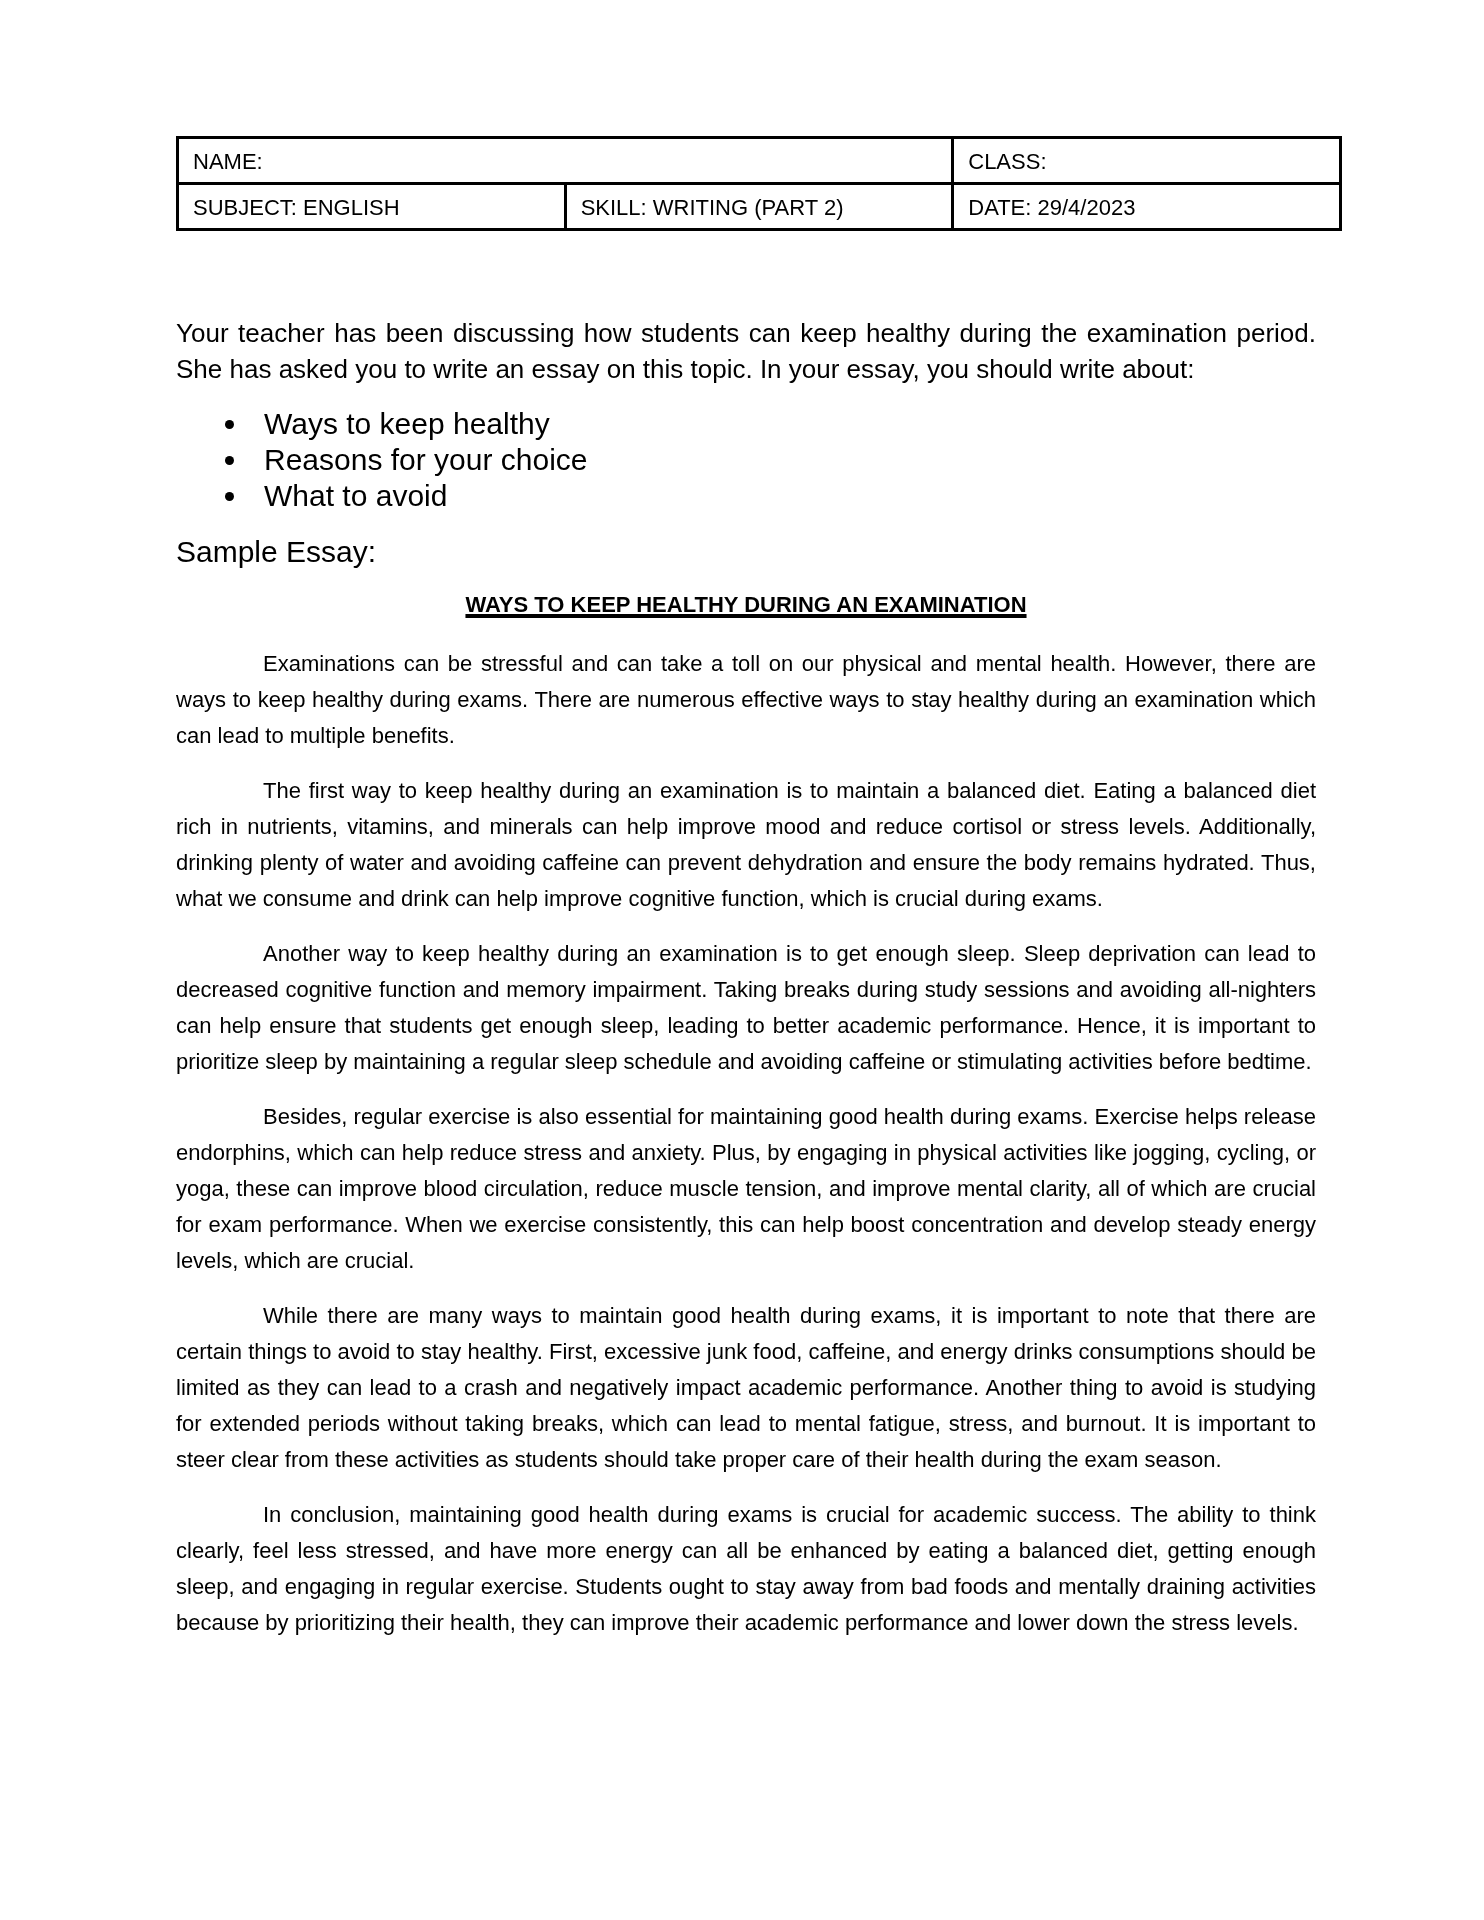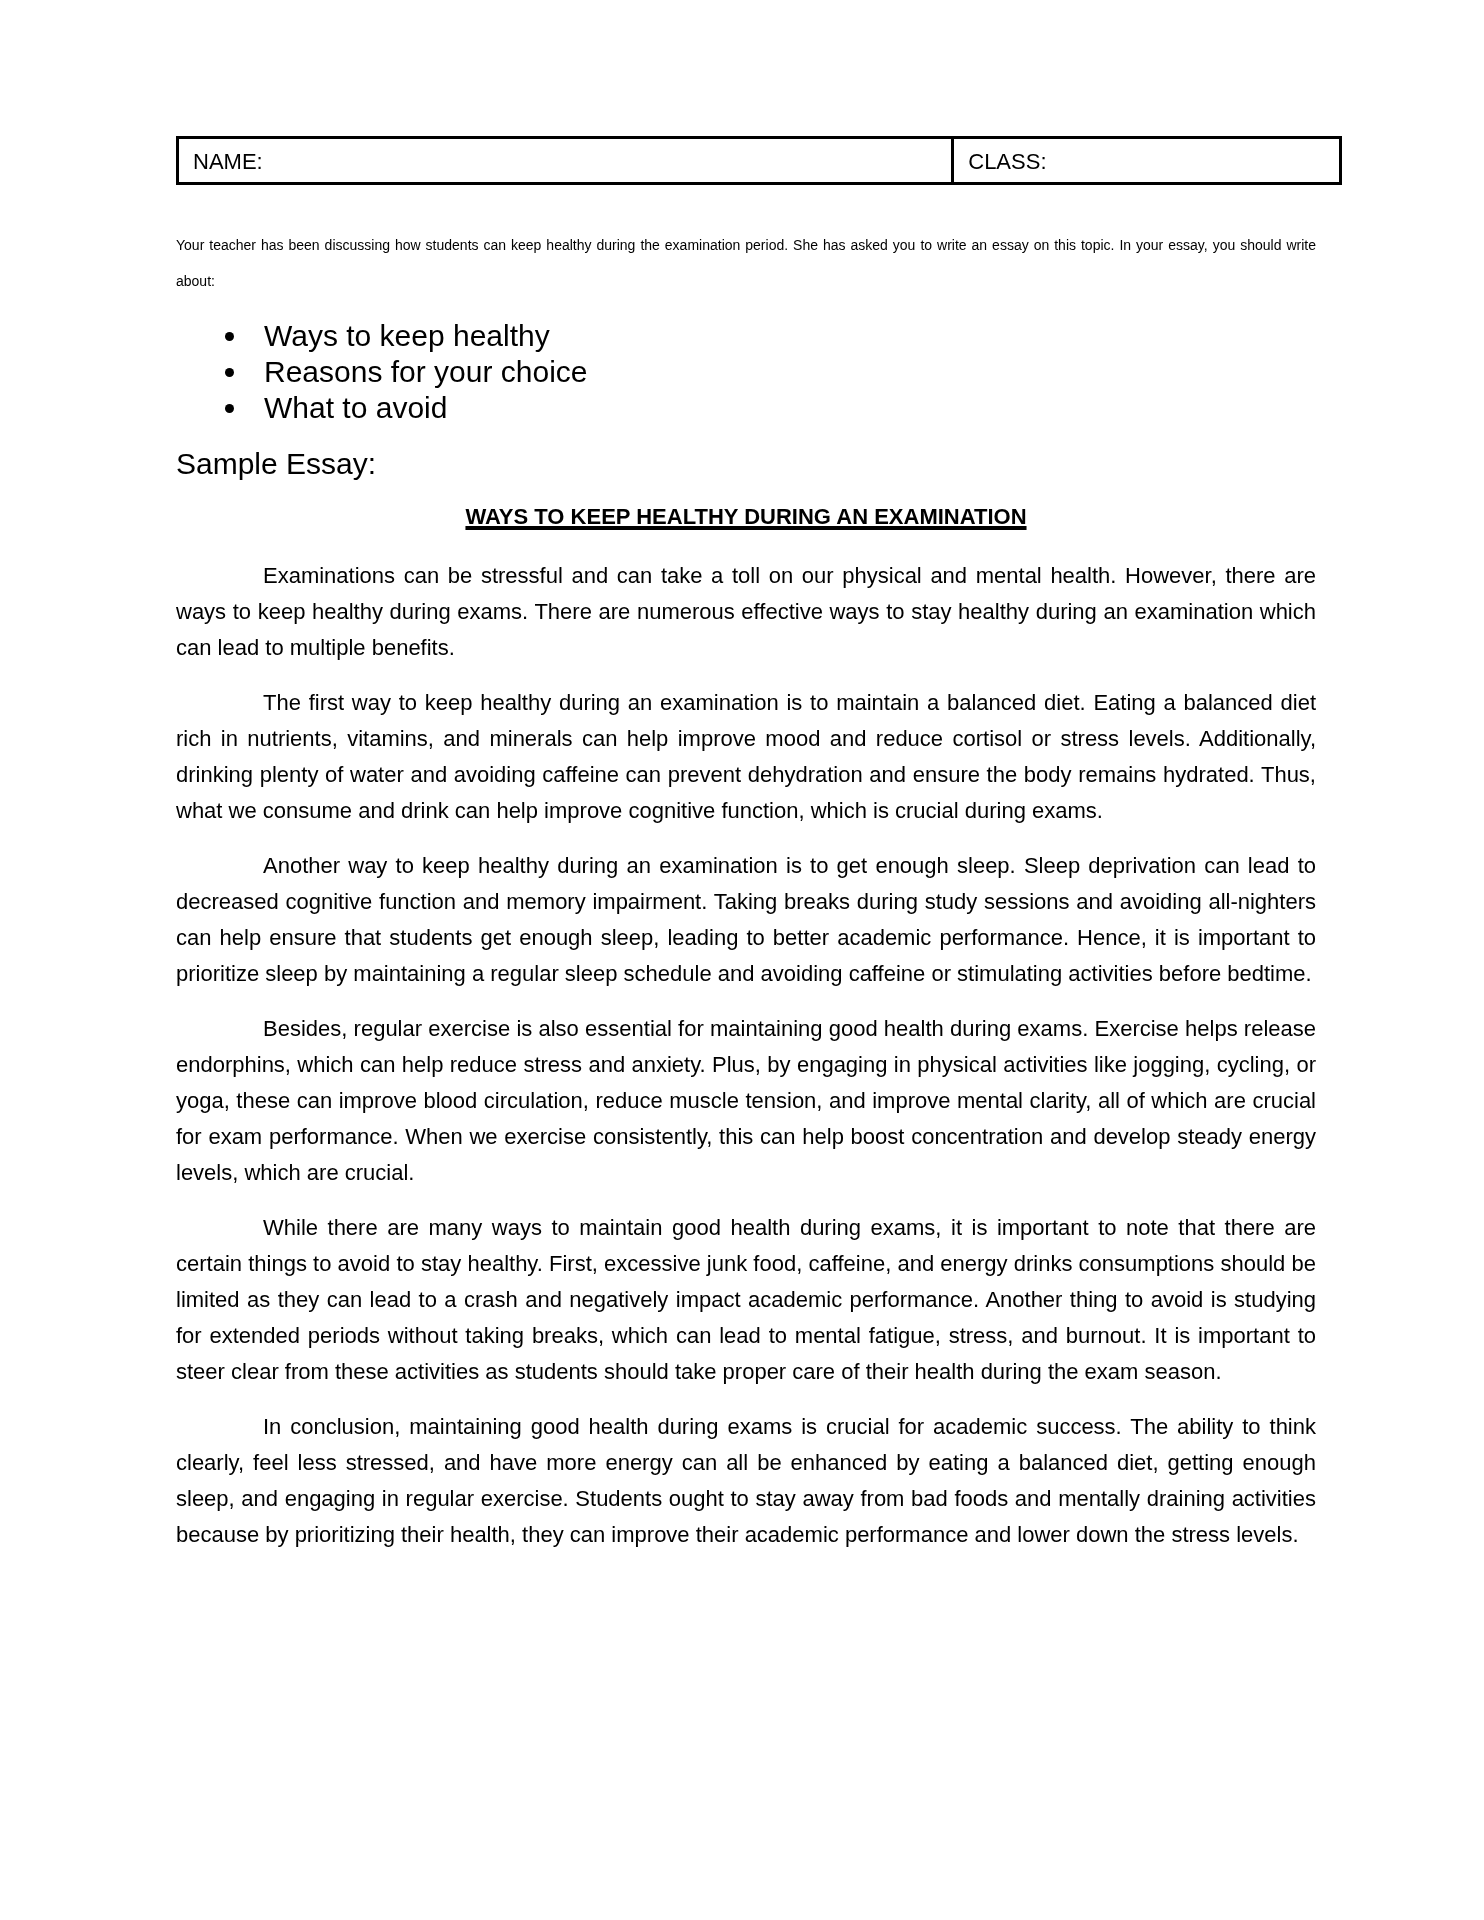--- a/index.html
+++ b/index.html
@@ -24,23 +24,23 @@
   table.hdr-table td {
     border: 3px solid #000000;
     height: 46px;
     padding: 2px 14px 0 14px;
     vertical-align: middle;
     font-size: 22px;
     white-space: nowrap;
     overflow: hidden;
   }
   .intro {
-    margin-top: 42px;
+    margin-top: 84px;
     width: 1140px;
-    font-size: 14px;
+    font-size: 26px;
     line-height: 36px;
     text-align: justify;
   }
   ul.bullet-list {
     list-style: none;
     margin: 19px 0 20px 0;
     padding-left: 88px;
     font-size: 30px;
   }
   ul.bullet-list li {
@@ -94,20 +94,25 @@
     <colgroup>
       <col style="width:33.33%">
         <col style="width:33.33%">
         <col style="width:33.34%">
     </colgroup>
     <tbody>
         <tr>
       <td colspan="2">NAME:</td>
       <td>CLASS:</td>
     </tr>
+    <tr>
+      <td>SUBJECT: ENGLISH</td>
+      <td>SKILL: WRITING (PART 2)</td>
+      <td>DATE: 29/4/2023</td>
+    </tr>
   </tbody>
     </table>
 
   <p class="intro">Your teacher has been discussing how students can keep healthy during the examination period. She has asked you to write an essay on this topic. In your essay, you should write about:</p>
 
   <ul class="bullet-list">
     <li>Ways to keep healthy</li>
     <li>Reasons for your choice</li>
     <li>What to avoid</li>
   </ul>

